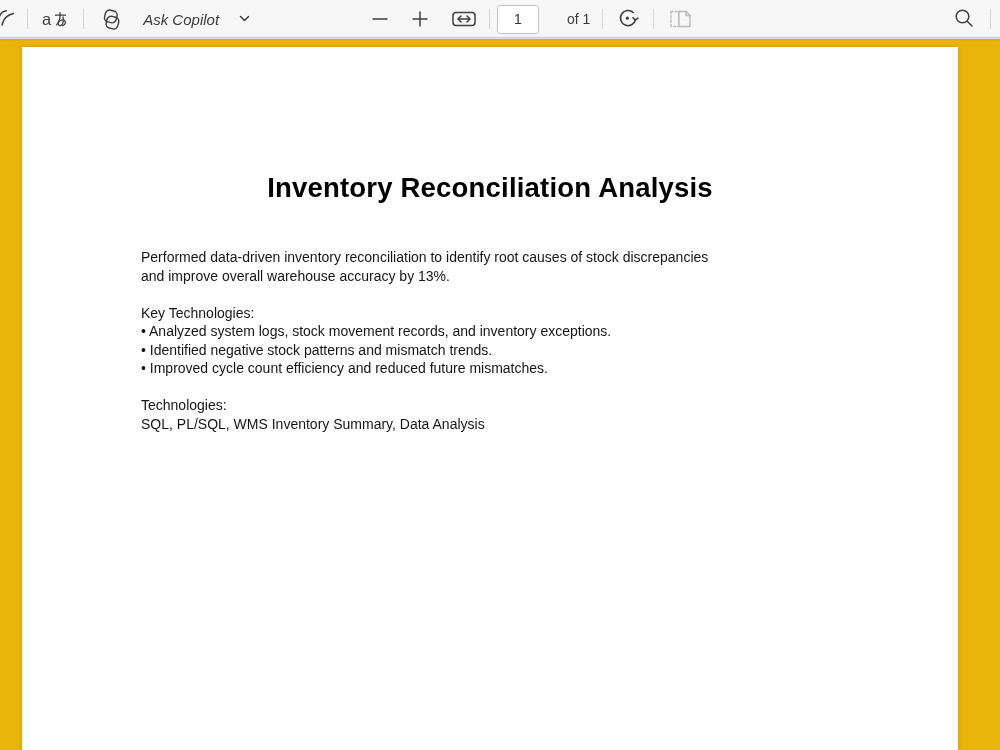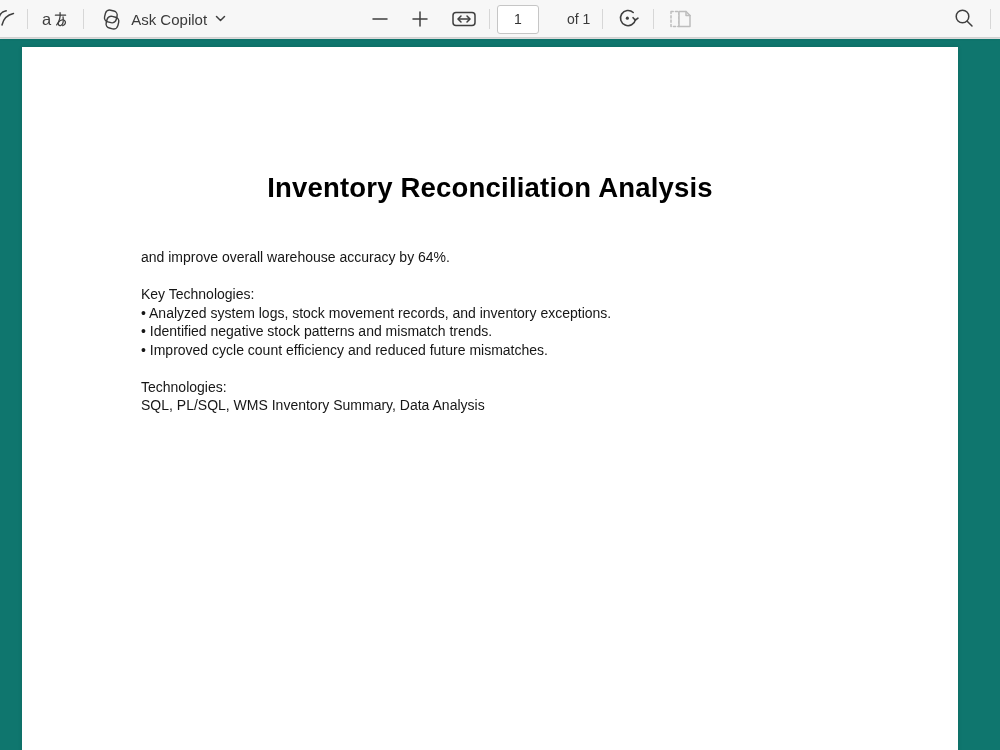--- a/index.html
+++ b/index.html
@@ -29,37 +29,37 @@
   .tb-divider { width:1px; height:20px; background:#d7d7d7; }
   .icon-svg { display:block; }
   .icon-svg path, .icon-svg line, .icon-svg rect, .icon-svg circle {
     stroke:#3f3f3f; stroke-width:1.5; fill:none;
     stroke-linecap:round; stroke-linejoin:round;
   }
   .disabled-icon path, .disabled-icon line, .disabled-icon rect { stroke:#bdbdbd; }
   .readaloud-clip { width:17px; height:32px; overflow:hidden; position:relative; margin-left:0; }
   .readaloud-clip svg { position:absolute; left:-2px; top:3px; }
   .translate-label { font-size:16.5px; color:#3f3f3f; display:flex; align-items:center; }
-  .copilot-btn { display:flex; align-items:center; gap:8px; }
+  .copilot-btn { display:flex; align-items:center; gap:20px;font-style:italic; }
   .copilot-text { font-size:15px; color:#3a3a3a; white-space:nowrap; }
   .page-box {
     width:42px; height:29px; background:#ffffff;
     border:1px solid #c6c6c6; border-radius:3px;
     font-size:14px; color:#333; text-align:center;
     font-family:"Liberation Sans", sans-serif;
     padding:0; outline:none;
   }
   .of-label { font-size:14px; color:#3a3a3a; white-space:nowrap; } .ml7{margin-left:7px;} .ml10{margin-left:10px;}
   .ml11{margin-left:11px;} .ml12{margin-left:12px;} .ml13{margin-left:28px;}
   .ml14{margin-left:14px;} .ml16{margin-left:16px;} .ml18{margin-left:18px;}
   .sp9{width:9px;height:1px;}
   
   .viewer {
     position:absolute; left:0; top:39px; width:1000px; height:711px;
-    background:#0f766e; overflow:hidden;
+    background:#eab308; overflow:hidden;
   }
   .pdf-page {
     position:absolute; left:22px; top:8px;
     width:936px; height:870px;
     background:#ffffff;
     box-shadow:0 0 4px rgba(0,0,0,.12);
   }
   .doc-title {
     margin-top:125px;
     text-align:center;
@@ -184,21 +184,22 @@
 </div>
 
 <div class="viewer">
   <div class="pdf-page">
 
     <div class="doc-title">Inventory Reconciliation Analysis</div>
 
     <div class="doc-body">
 
       <div class="doc-par">
-        <div class="doc-line">and improve overall warehouse accuracy by 64%.</div>
+        <div class="doc-line">Performed data-driven inventory reconciliation to identify root causes of stock discrepancies</div>
+        <div class="doc-line">and improve overall warehouse accuracy by 13%.</div>
       </div>
 
       <div class="doc-par">
         <div class="doc-line">Key Technologies:</div>
         <div class="doc-line">• Analyzed system logs, stock movement records, and inventory exceptions.</div>
         <div class="doc-line">• Identified negative stock patterns and mismatch trends.</div>
         <div class="doc-line">• Improved cycle count efficiency and reduced future mismatches.</div>
       </div>
 
       <div class="doc-par">

